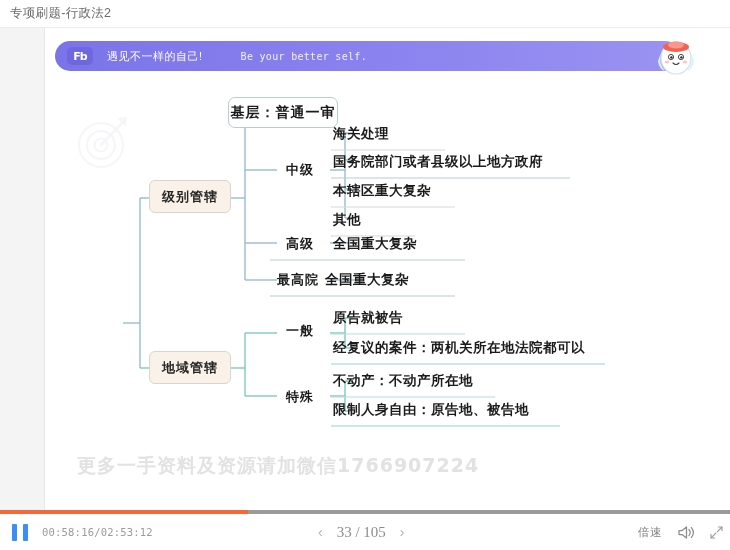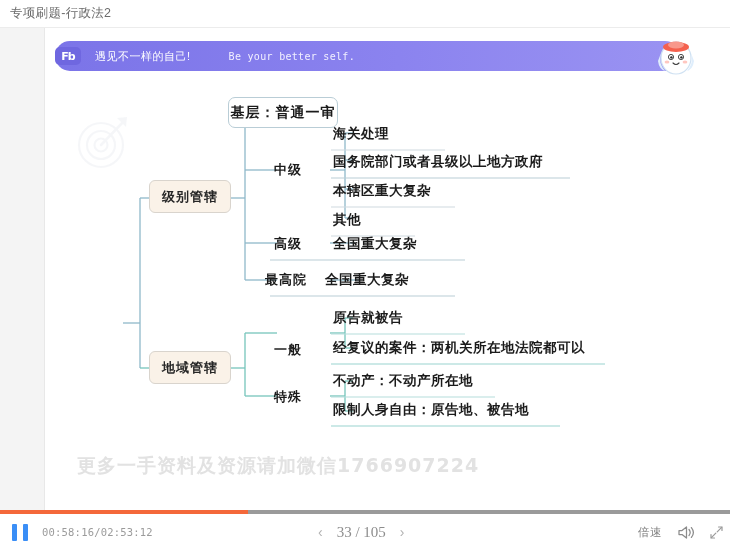--- a/index.html
+++ b/index.html
@@ -40,21 +40,21 @@
   }
 
   
   .banner {
     position: absolute; left: 10px; top: 13px; width: 625px; height: 30px;
     background: linear-gradient(90deg,#7b74e8 0%, #8b83ef 55%, #9a93f2 100%);
     border-radius: 15px;
     display: flex; align-items: center;
   }
   .banner .logo {
-    width: 26px; height: 18px; border-radius: 5px;
+    width: 26px; height: 18px; margin-left: 12px; border-radius: 5px;
     background: #6f67e0;
     display: flex; align-items: center; justify-content: center;
     font-size: 11px; font-weight: bold; color: #fff; letter-spacing: -1px;
     font-family: "DejaVu Sans", sans-serif;
   }
   .banner .cn {
     margin-left: 14px; font-size: 11px; color: #ffffff; letter-spacing: .5px;
   }
   .banner .en {
     margin-left: 38px; font-size: 10px; color: #f2f0ff;
@@ -93,21 +93,21 @@
     border-radius: 7px;
     font-size: 14px; font-weight: bold; color: #1b1b1b;
     letter-spacing: 1px;
   }
   .node.plain {
     font-size: 13.5px; font-weight: bold; color: #1b1b1b;
     letter-spacing: .5px; justify-content: flex-start;
   }
   .node.midlabel {
     font-size: 13px; font-weight: bold; color: #1b1b1b;
-    letter-spacing: 1px; justify-content: center;
+    letter-spacing: 1px; justify-content: center; margin-left: 12px;
   }
 
   
   .watermark {
     position: absolute; left: 32px; top: 425px;
     font-size: 19px; color: #e2e2e2; font-weight: bold;
     letter-spacing: 1px; white-space: nowrap;
     font-family: "DejaVu Sans", sans-serif;
   }
 
@@ -261,21 +261,21 @@
         <div class="node plain" style="left:288px; top:180px; width:250px; height:23px;">其他</div>
 
         <div class="node midlabel" style="left:213px; top:204px; width:60px; height:23px;">高级</div>
         <div class="node plain" style="left:288px; top:204px; width:250px; height:23px;">全国重大复杂</div>
 
         <div class="node midlabel" style="left:208px; top:240px; width:66px; height:23px;">最高院</div>
         <div class="node plain" style="left:280px; top:240px; width:250px; height:23px;">全国重大复杂</div>
 
         <div class="node root" style="left:104px; top:323px; width:82px; height:33px;">地域管辖</div>
 
-        <div class="node midlabel" style="left:213px; top:310px; width:60px; height:23px;text-align:center;">一般</div>
+        <div class="node midlabel" style="left:213px; top:291px; width:60px; height:23px;text-align:center;">一般</div>
         <div class="node plain" style="left:288px; top:278px; width:260px; height:23px;">原告就被告</div>
         <div class="node plain" style="left:288px; top:308px; width:280px; height:23px;">经复议的案件：两机关所在地法院都可以</div>
 
         <div class="node midlabel" style="left:213px; top:357px; width:60px; height:23px;">特殊</div>
         <div class="node plain" style="left:288px; top:341px; width:260px; height:23px;">不动产：不动产所在地</div>
         <div class="node plain" style="left:288px; top:370px; width:280px; height:23px;">限制人身自由：原告地、被告地</div>
 
       </div>
 
       <div class="watermark">更多一手资料及资源请加微信1766907224</div>

